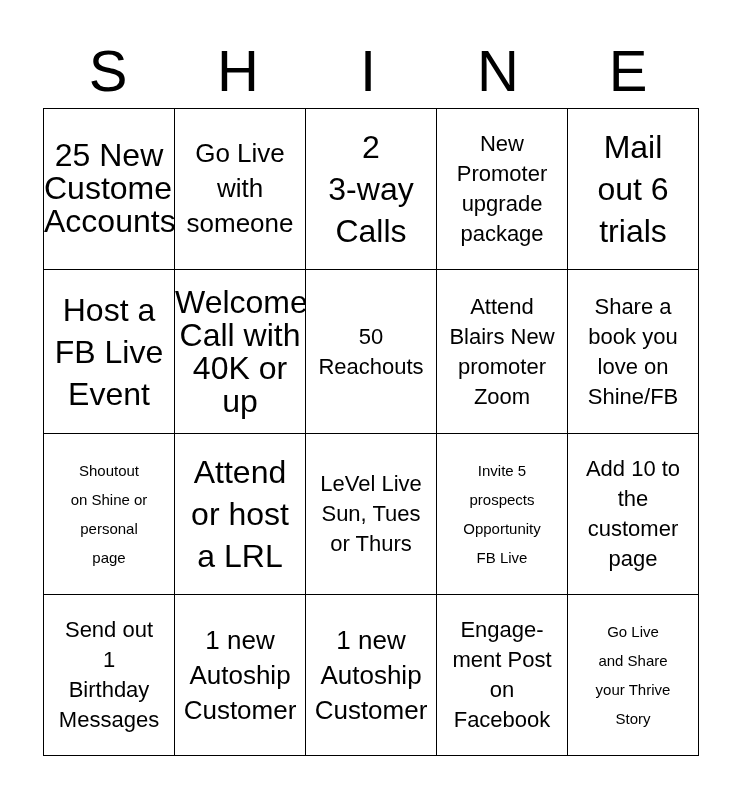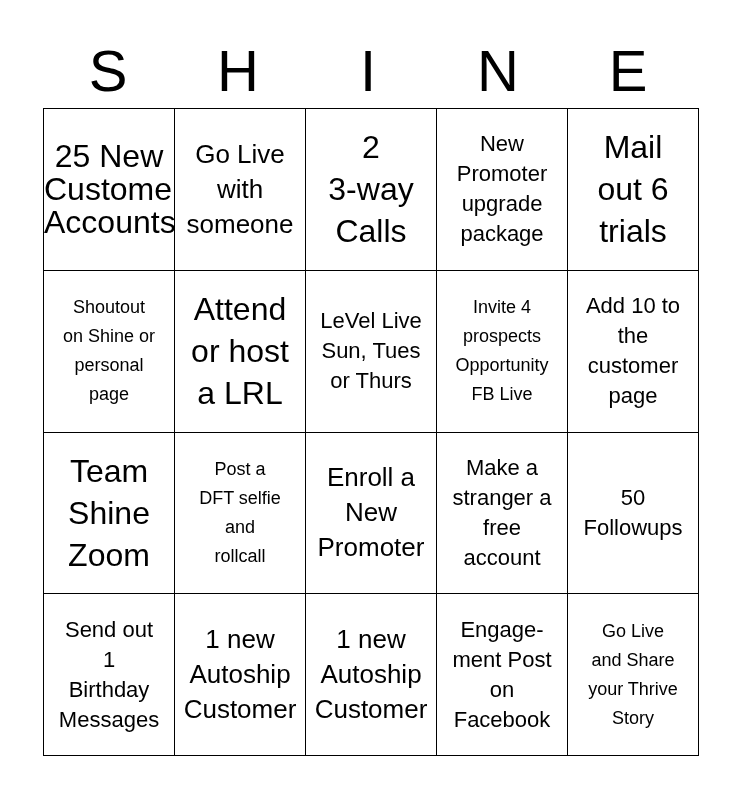--- a/index.html
+++ b/index.html
@@ -9,21 +9,21 @@
     .header-letter { width: 130px; text-align: center; font-size: 58px; line-height: 62px; font-weight: normal; }
     .grid { position: absolute; left: 43px; top: 108px; width: 650px; height: 648px;
             border-collapse: collapse; table-layout: fixed; }
     .grid td { border: 1.5px solid #000; width: 130px; height: 129px; padding: 0;
                text-align: center; vertical-align: middle; overflow: hidden; }
     .cell-text { display: block; white-space: pre-line; letter-spacing: 0; }
     .fs-xl { font-size: 32px; line-height: 42px; }
     .fs-l  { font-size: 26px; line-height: 35px; }
     .fs-m  { font-size: 32px; line-height: 33px; }
     .fs-s  { font-size: 22px; line-height: 30px; }
-    .fs-xs { font-size: 18px; line-height: 29px; }
+    .fs-xs { font-size: 15px; line-height: 29px; }
   </style>
 </head>
 <body>
 
 <div class="header">
   <div class="header-letter">S</div>
   <div class="header-letter">H</div>
   <div class="header-letter">I</div>
   <div class="header-letter">N</div>
   <div class="header-letter">E</div>
@@ -54,74 +54,74 @@
 package</span>
         </td>
     <td>
           <span class="cell-text fs-xl">Mail
 out 6
 trials</span>
         </td>
   </tr>
   <tr>
     <td>
+          <span class="cell-text fs-xl">Host a
+FB Live
+Event</span>
+        </td>
+    <td>
+          <span class="cell-text fs-m">Welcome
+Call with
+40K or up</span>
+        </td>
+    <td>
+          <span class="cell-text fs-s">50
+Reachouts</span>
+        </td>
+    <td>
+          <span class="cell-text fs-s">Attend
+Blairs New
+promoter
+Zoom</span>
+        </td>
+    <td>
+          <span class="cell-text fs-s">Share a
+book you
+love on
+Shine/FB</span>
+        </td>
+  </tr>
+  <tr>
+    <td>
           <span class="cell-text fs-xs">Shoutout
 on Shine or
 personal
 page</span>
         </td>
     <td>
           <span class="cell-text fs-xl">Attend
 or host
 a LRL</span>
         </td>
     <td>
           <span class="cell-text fs-s">LeVel Live
 Sun, Tues
 or Thurs</span>
         </td>
     <td>
-          <span class="cell-text fs-xs">Invite 4
+          <span class="cell-text fs-xs">Invite 5
 prospects
 Opportunity
 FB Live</span>
         </td>
     <td>
           <span class="cell-text fs-s">Add 10 to
 the
 customer
 page</span>
-        </td>
-  </tr>
-  <tr>
-    <td>
-          <span class="cell-text fs-xl">Team
-Shine
-Zoom</span>
-        </td>
-    <td>
-          <span class="cell-text fs-xs">Post a
-DFT selfie
-and
-rollcall</span>
-        </td>
-    <td>
-          <span class="cell-text fs-l">Enroll a
-New
-Promoter</span>
-        </td>
-    <td>
-          <span class="cell-text fs-s">Make a
-stranger a
-free
-account</span>
-        </td>
-    <td>
-          <span class="cell-text fs-s">50
-Followups</span>
         </td>
   </tr>
   <tr>
     <td>
           <span class="cell-text fs-s">Send out
 1
 Birthday
 Messages</span>
         </td>
     <td>

